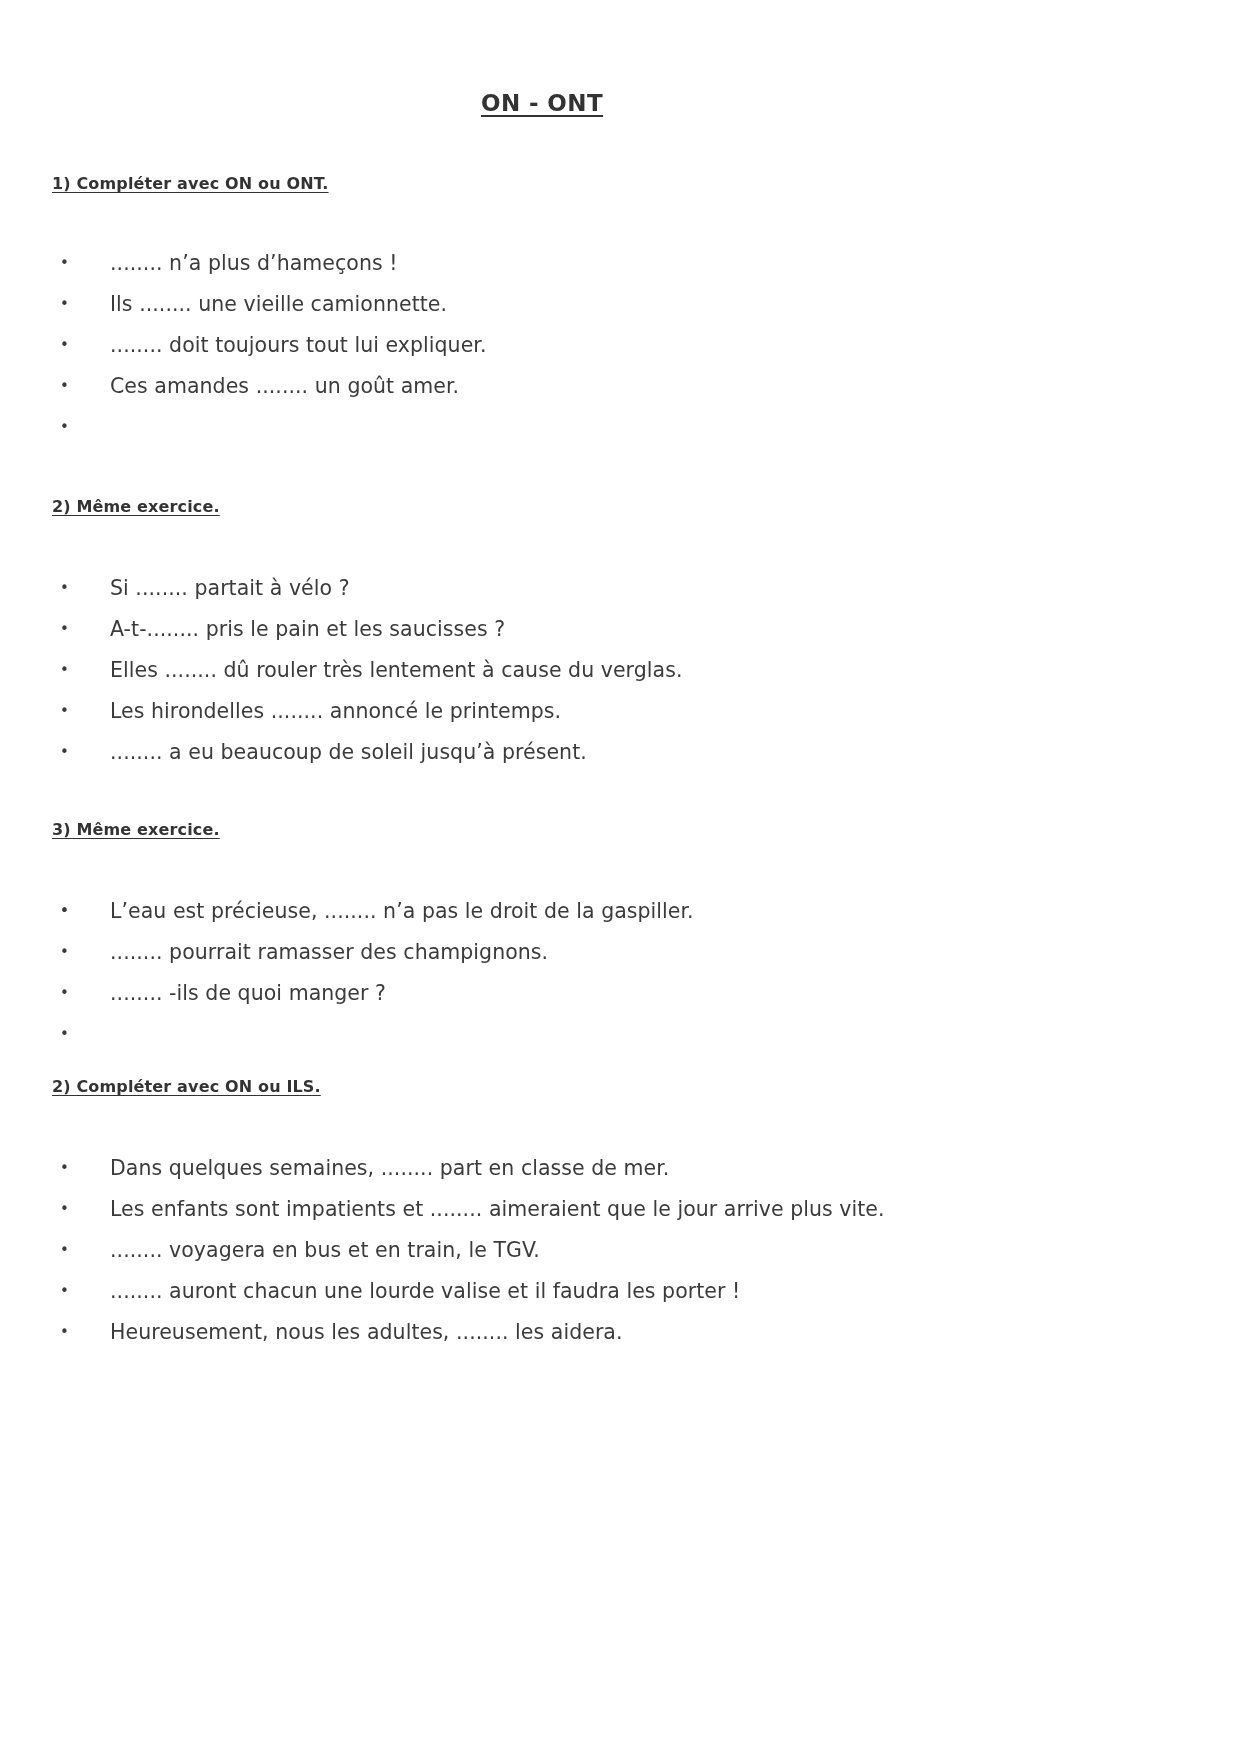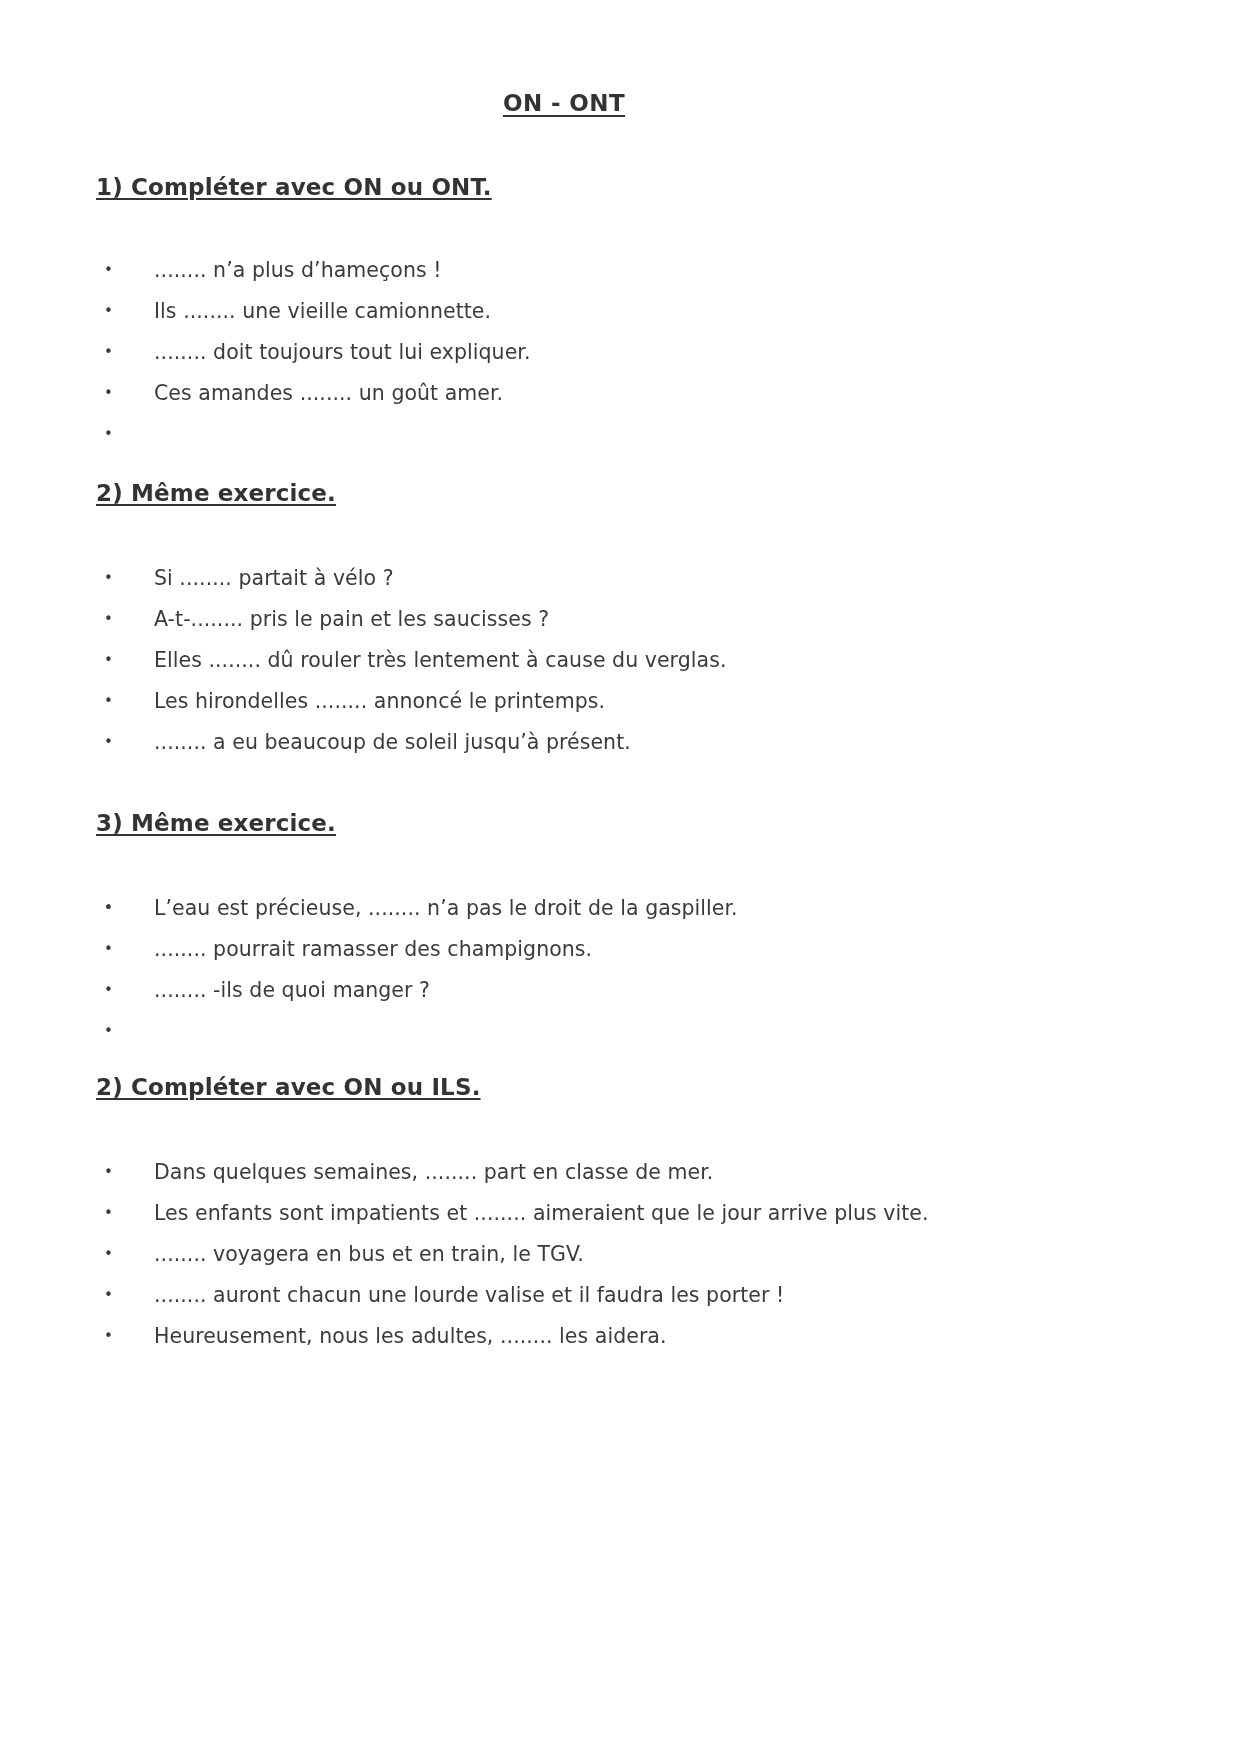--- a/index.html
+++ b/index.html
@@ -12,21 +12,21 @@
     height: 1754px;
     font-family: "DejaVu Sans", sans-serif;
     color: #3a3a3a;
     -webkit-font-smoothing: antialiased;
   }
   .page {
     position: relative;
     width: 1128px;
     height: 1754px;
     box-sizing: border-box;
-    padding: 74px 96px 60px 96px;
+    padding: 74px 96px 60px 52px;
     background: #ffffff;
     overflow: hidden;
   }
   .doc-title {
     text-align: center;
     font-size: 23px;
     font-weight: bold;
     letter-spacing: 0.4px;
     color: #333333;
     margin: 16px 0 0 0;
@@ -34,33 +34,33 @@
   }
   .doc-title .u {
     text-decoration: underline;
     text-underline-offset: 4px;
   }
   .section {
     margin: 0;
     padding: 0;
   }
   .section-heading {
-    font-size: 23px;
+    font-size: 16px;
     font-weight: bold;
     color: #333333;
     letter-spacing: 0.15px;
     margin: 0;
     padding: 0;
   }
   .section-heading .u {
     text-decoration: underline;
     text-underline-offset: 3px;
   }
   .s1 { margin-top: 58px; }
-  .s2 { margin-top: 66px; }
+  .s2 { margin-top: 90px; }
   .s3 { margin-top: 47px; }
   .s4 { margin-top: 63px; }
 
   ul.ex-list {
     list-style: none;
     margin: 0;
     padding: 0;
   }
   ul.ex-list.first { margin-top: 50px; }
   ul.ex-list.later { margin-top: 52px; }

